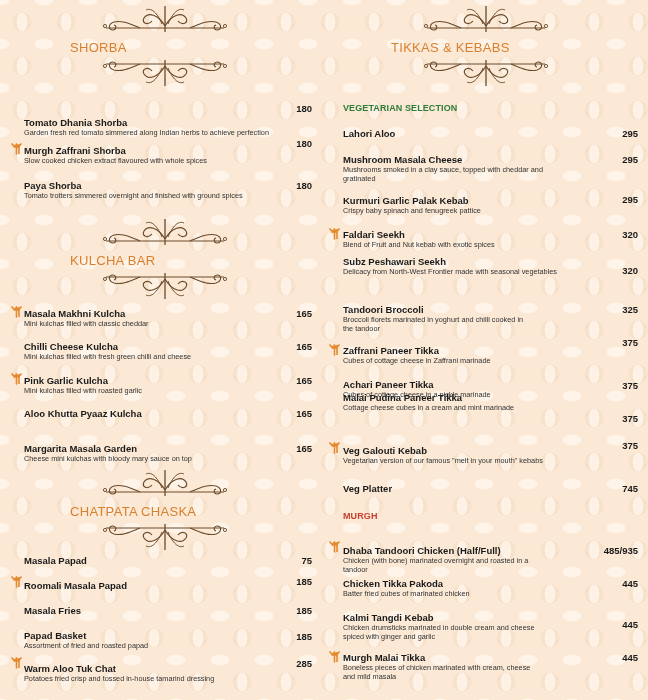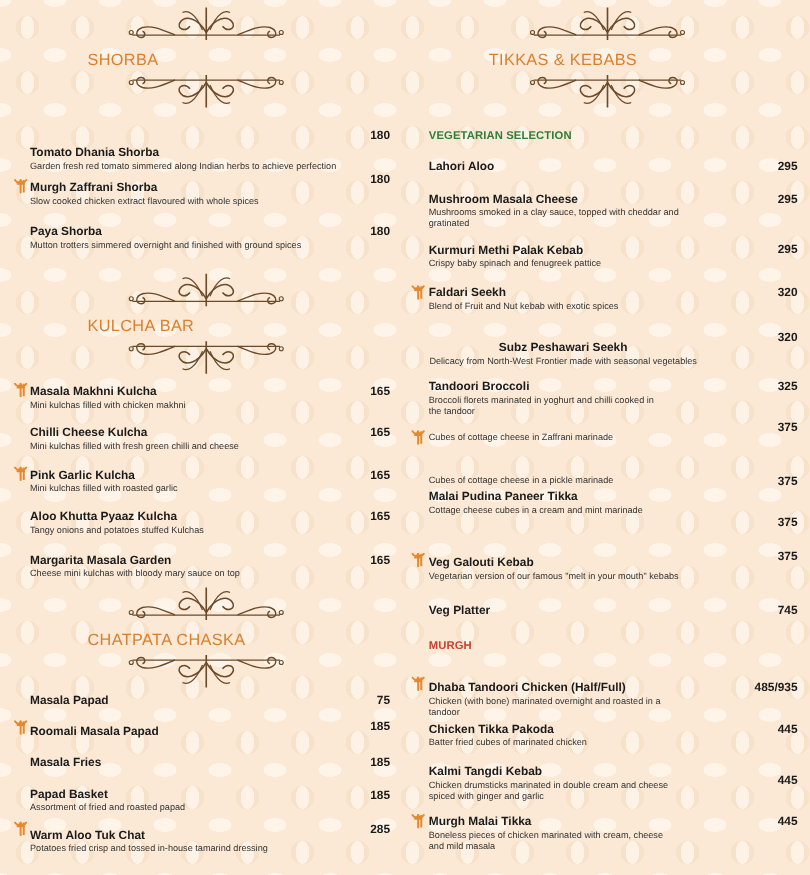--- a/index.html
+++ b/index.html
@@ -82,61 +82,60 @@
         <use href="#chef"></use>
       </svg>
     <div class="item" style="left:24px; top:145px; width:250px;">
       <div class="item-name">Murgh Zaffrani Shorba</div>
       <div class="item-desc">Slow cooked chicken extract flavoured with whole spices</div>
     </div>
     <div class="price" style="left:270px; top:138px; width:42px;">180</div>
 
     <div class="item" style="left:24px; top:180px; width:250px;">
       <div class="item-name">Paya Shorba</div>
-      <div class="item-desc">Mutton trotters simmered overnight and finished with ground spices</div>
+      <div class="item-desc">Tomato trotters simmered overnight and finished with ground spices</div>
     </div>
     <div class="price" style="left:270px; top:180px; width:42px;">180</div>
 
     <div class="ornament-block" style="left:100px; top:217px;">
       <svg class="orn-top" viewBox="0 0 130 30">
           <use href="#orn"></use>
         </svg>
       <div class="section-title">KULCHA BAR</div>
       <svg class="orn-bottom" viewBox="0 0 130 30">
           <use href="#orn"></use>
         </svg>
     </div>
 
     <svg class="chef-icon" style="left:11px; top:306px;" viewBox="0 0 11 12">
         <use href="#chef"></use>
       </svg>
     <div class="item" style="left:24px; top:308px; width:250px;">
       <div class="item-name">Masala Makhni Kulcha</div>
-      <div class="item-desc">Mini kulchas filled with chicken makhni</div>
+      <div class="item-desc">Mini kulchas filled with classic cheddar</div>
     </div>
     <div class="price" style="left:270px; top:308px; width:42px;">165</div>
 
     <div class="item" style="left:24px; top:341px; width:250px;">
       <div class="item-name">Chilli Cheese Kulcha</div>
       <div class="item-desc">Mini kulchas filled with fresh green chilli and cheese</div>
     </div>
     <div class="price" style="left:270px; top:341px; width:42px;">165</div>
 
     <svg class="chef-icon" style="left:11px; top:373px;" viewBox="0 0 11 12">
         <use href="#chef"></use>
       </svg>
     <div class="item" style="left:24px; top:375px; width:250px;">
       <div class="item-name">Pink Garlic Kulcha</div>
       <div class="item-desc">Mini kulchas filled with roasted garlic</div>
     </div>
     <div class="price" style="left:270px; top:375px; width:42px;">165</div>
 
     <div class="item" style="left:24px; top:408px; width:250px;">
       <div class="item-name">Aloo Khutta Pyaaz Kulcha</div>
-      <div class="item-desc">Tangy onions and potatoes stuffed Kulchas</div>
     </div>
     <div class="price" style="left:270px; top:408px; width:42px;">165</div>
 
     <div class="item" style="left:24px; top:443px; width:250px;">
       <div class="item-name">Margarita Masala Garden</div>
       <div class="item-desc">Cheese mini kulchas with bloody mary sauce on top</div>
     </div>
     <div class="price" style="left:270px; top:443px; width:42px;">165</div>
 
     <div class="ornament-block" style="left:100px; top:468px;">
@@ -202,55 +201,57 @@
     </div>
     <div class="price" style="left:596px; top:128px; width:42px;">295</div>
 
     <div class="item" style="left:343px; top:154px; width:200px;">
       <div class="item-name">Mushroom Masala Cheese</div>
       <div class="item-desc">Mushrooms smoked in a clay sauce, topped with cheddar and gratinated</div>
     </div>
     <div class="price" style="left:596px; top:154px; width:42px;">295</div>
 
     <div class="item" style="left:343px; top:195px; width:230px;">
-      <div class="item-name">Kurmuri Methi Palak Kebab</div>
+      <div class="item-name">Kurmuri Garlic Palak Kebab</div>
       <div class="item-desc">Crispy baby spinach and fenugreek pattice</div>
     </div>
     <div class="price" style="left:596px; top:194px; width:42px;">295</div>
 
     <svg class="chef-icon" style="left:329px; top:228px;" viewBox="0 0 11 12">
         <use href="#chef"></use>
       </svg>
     <div class="item" style="left:343px; top:229px; width:230px;">
       <div class="item-name">Faldari Seekh</div>
       <div class="item-desc">Blend of Fruit and Nut kebab with exotic spices</div>
     </div>
     <div class="price" style="left:596px; top:229px; width:42px;">320</div>
 
-    <div class="item" style="left:343px; top:273px; width:215px;text-align:center;">
+    <div class="item" style="left:343px; top:256px; width:215px;">
       <div class="item-name">Subz Peshawari Seekh</div>
       <div class="item-desc">Delicacy from North-West Frontier made with seasonal vegetables</div>
     </div>
     <div class="price" style="left:596px; top:265px; width:42px;">320</div>
 
     <div class="item" style="left:343px; top:304px; width:185px;">
       <div class="item-name">Tandoori Broccoli</div>
       <div class="item-desc">Broccoli florets marinated in yoghurt and chilli cooked in the tandoor</div>
     </div>
     <div class="price" style="left:596px; top:304px; width:42px;">325</div>
 
     <svg class="chef-icon" style="left:329px; top:344px;" viewBox="0 0 11 12">
         <use href="#chef"></use>
       </svg>
     <div class="item" style="left:343px; top:345px; width:230px;">
+      <div class="item-name">Zaffrani Paneer Tikka</div>
       <div class="item-desc">Cubes of cottage cheese in Zaffrani marinade</div>
     </div>
     <div class="price" style="left:596px; top:337px; width:42px;">375</div>
 
     <div class="item" style="left:343px; top:379px; width:230px;">
+      <div class="item-name">Achari Paneer Tikka</div>
       <div class="item-desc">Cubes of cottage cheese in a pickle marinade</div>
     </div>
     <div class="price" style="left:596px; top:380px; width:42px;">375</div>
 
     <div class="item" style="left:343px; top:392px; width:230px;">
       <div class="item-name">Malai Pudina Paneer Tikka</div>
       <div class="item-desc">Cottage cheese cubes in a cream and mint marinade</div>
     </div>
     <div class="price" style="left:596px; top:413px; width:42px;">375</div>
 

